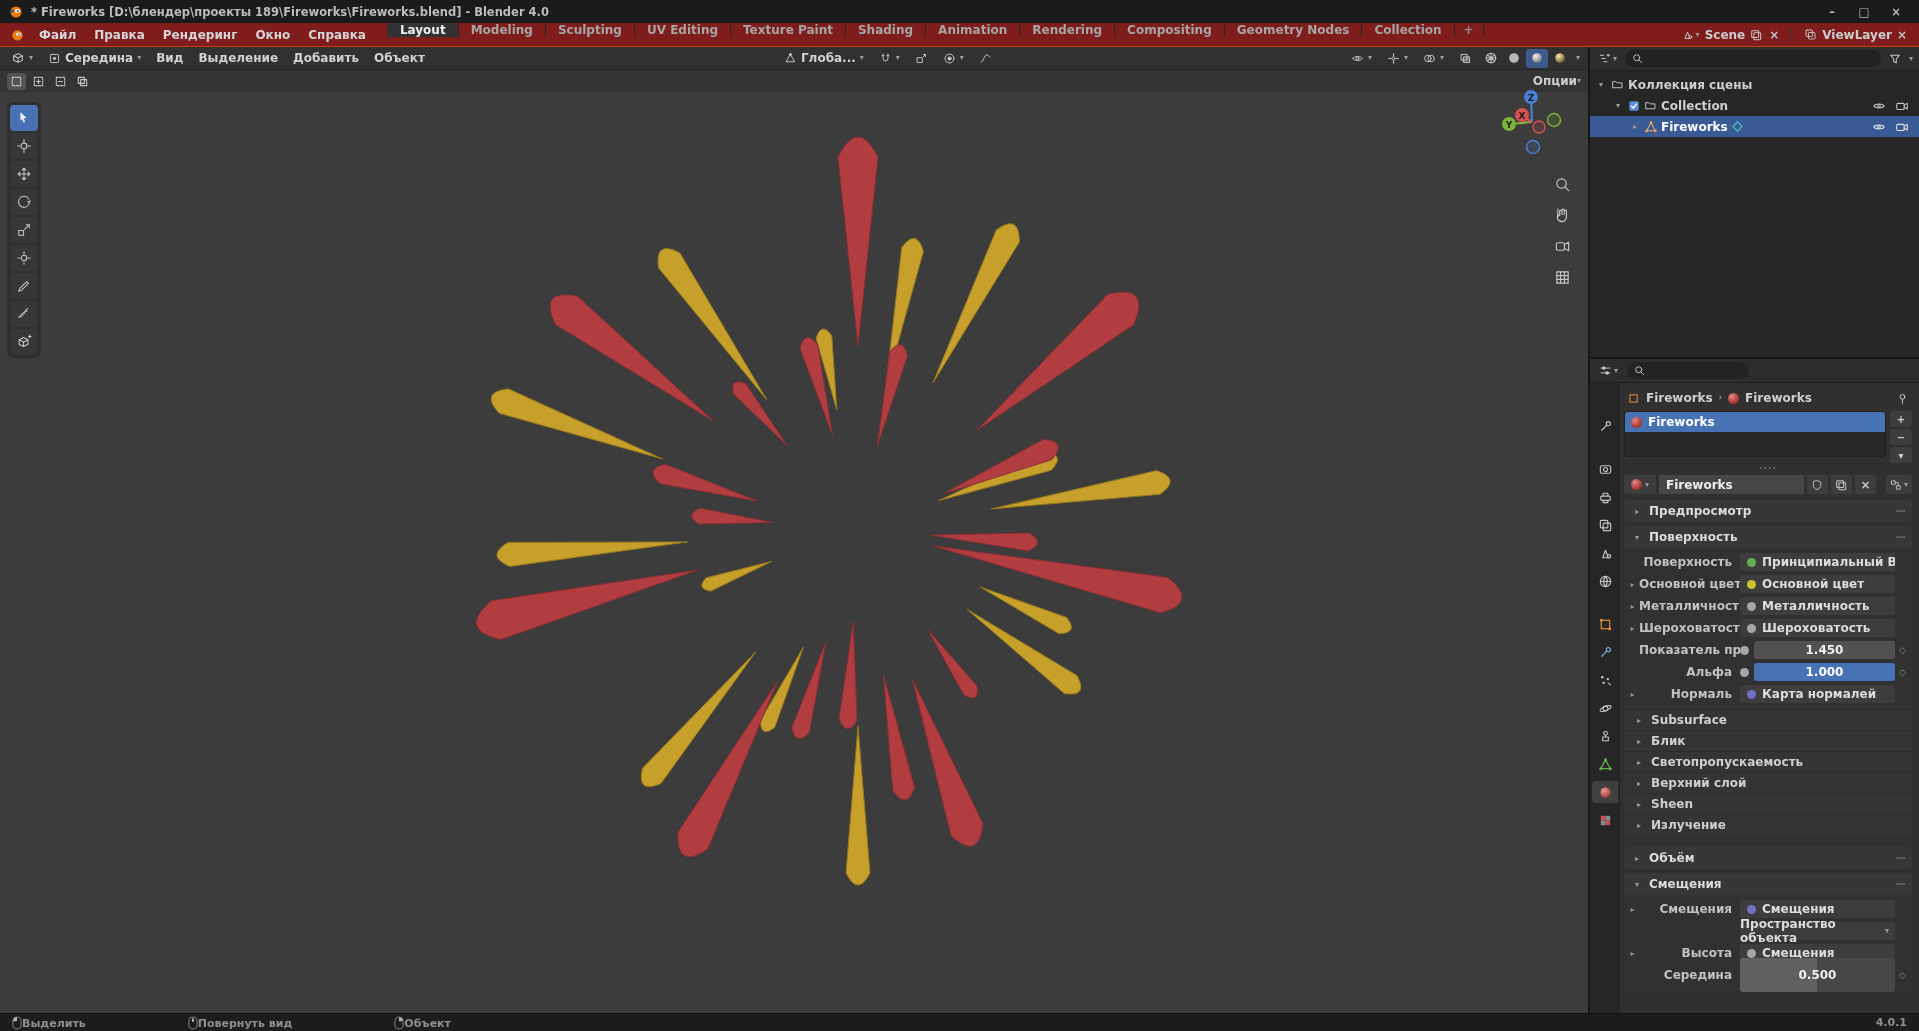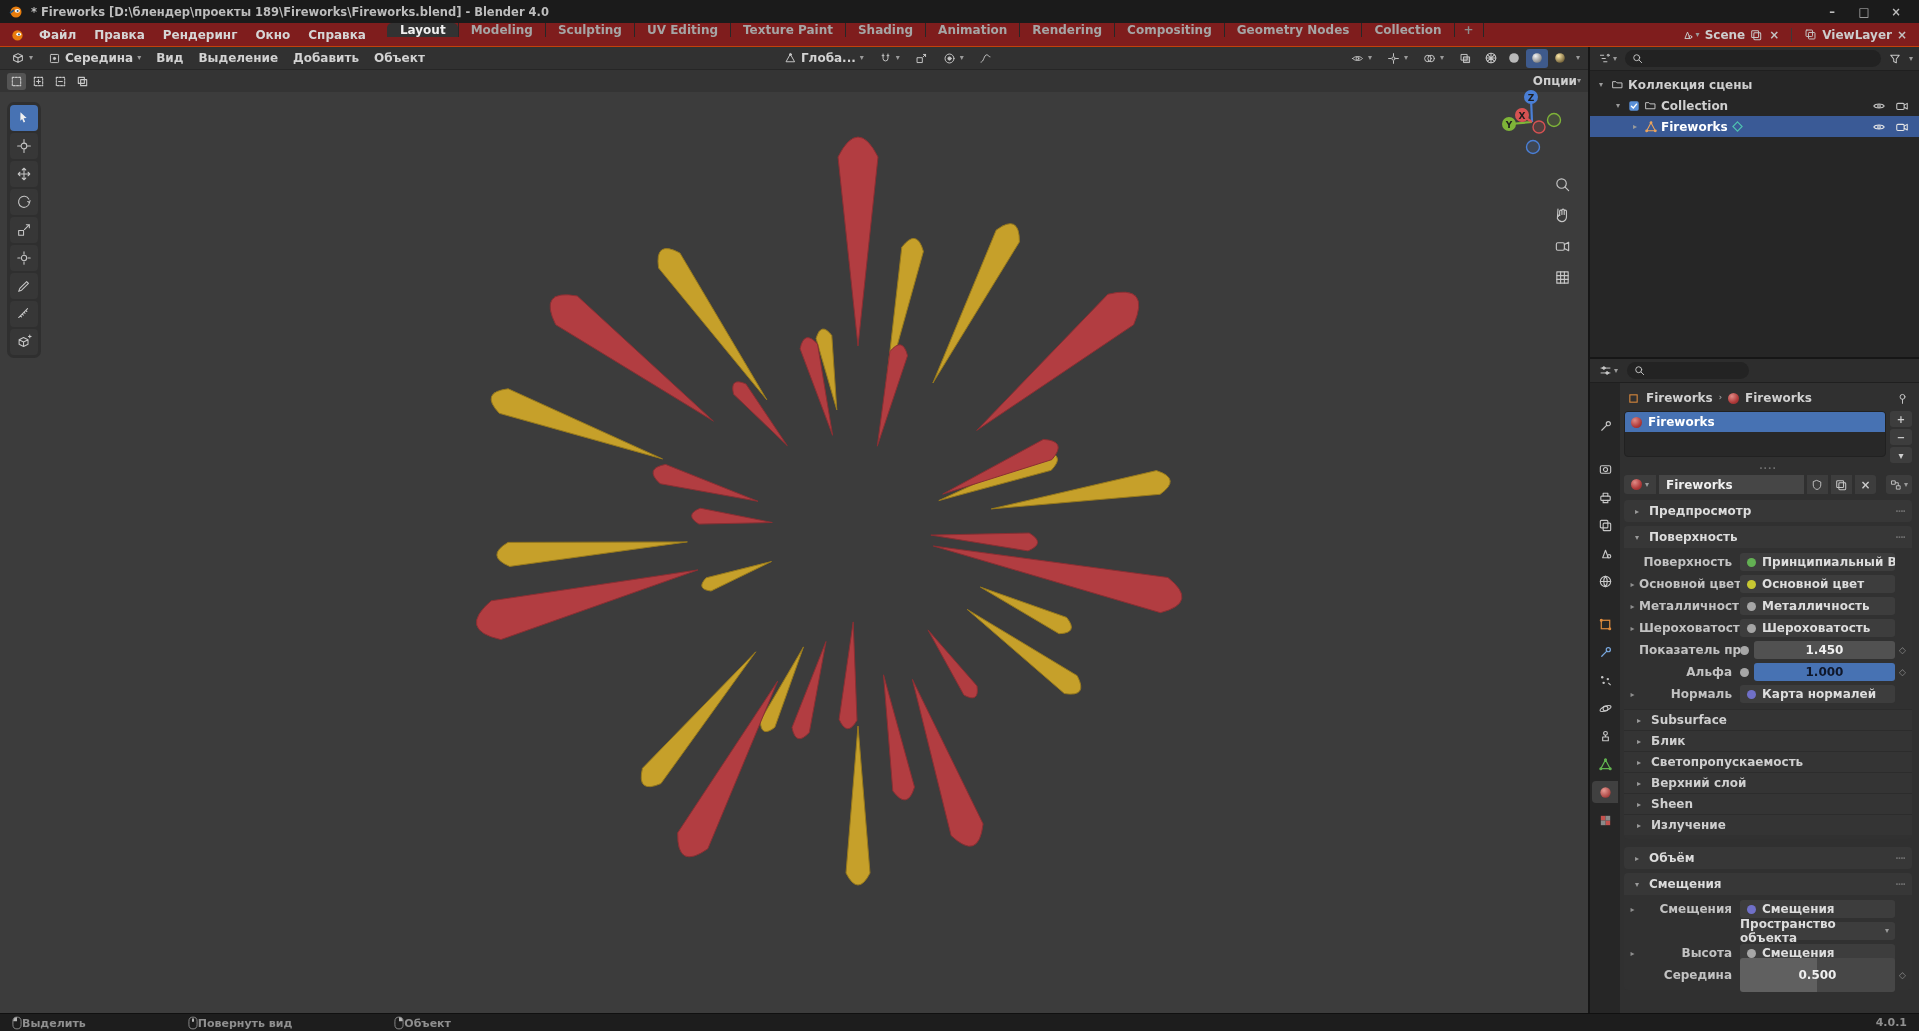--- a/index.html
+++ b/index.html
@@ -120,21 +120,21 @@
   .pexp{width:13px;text-align:center;color:#8f8f8f;font-size:8px;flex:none}
   .plab{width:101px;text-align:right;padding-right:8px;color:#c2c2c2;white-space:nowrap;overflow:hidden;flex:none}
   .pval{flex:1;display:flex;align-items:center;gap:5px;min-width:0}
   .pdec{width:15px;display:flex;align-items:center;justify-content:center;color:#8a8a8a;font-size:9px;flex:none}
   .sockdot{width:9px;height:9px;border-radius:50%;flex:none;background:#a6a6a6}
   .wbtn{flex:1;height:18px;background:#3d3d3d;border-radius:3px;display:flex;align-items:center;gap:6px;
     padding:0 7px;color:#ddd;min-width:0;white-space:nowrap;overflow:hidden}
   .wnum{flex:1;height:18px;background:#515151;border-radius:3px;display:flex;align-items:center;
     justify-content:center;color:#efefef}
   .wslider{flex:1;height:18px;border-radius:3px;display:flex;align-items:center;justify-content:center;
-    color:#0f172a;background:#4772b3}
+    color:#ffffff;background:#4772b3}
   .whalf{flex:1;height:34px;border-radius:3px;display:flex;align-items:center;justify-content:center;
     color:#efefef;background:linear-gradient(90deg,#606060 50%,#474747 50%)}
   .wdrop{flex:1;height:18px;background:#3d3d3d;border-radius:3px;position:relative;display:flex;
     align-items:center;color:#ddd}
   .wdrop .chev{position:absolute;right:6px}
   .subpanel{height:21px;display:flex;align-items:center;gap:6px;padding:0 9px;background:#343434;
     border-top:1px solid #2c2c2c;color:#cfcfcf}
 
   
   .statusbar{height:18px;background:#1d1d1d;border-top:1px solid #101010;display:flex;align-items:center;

